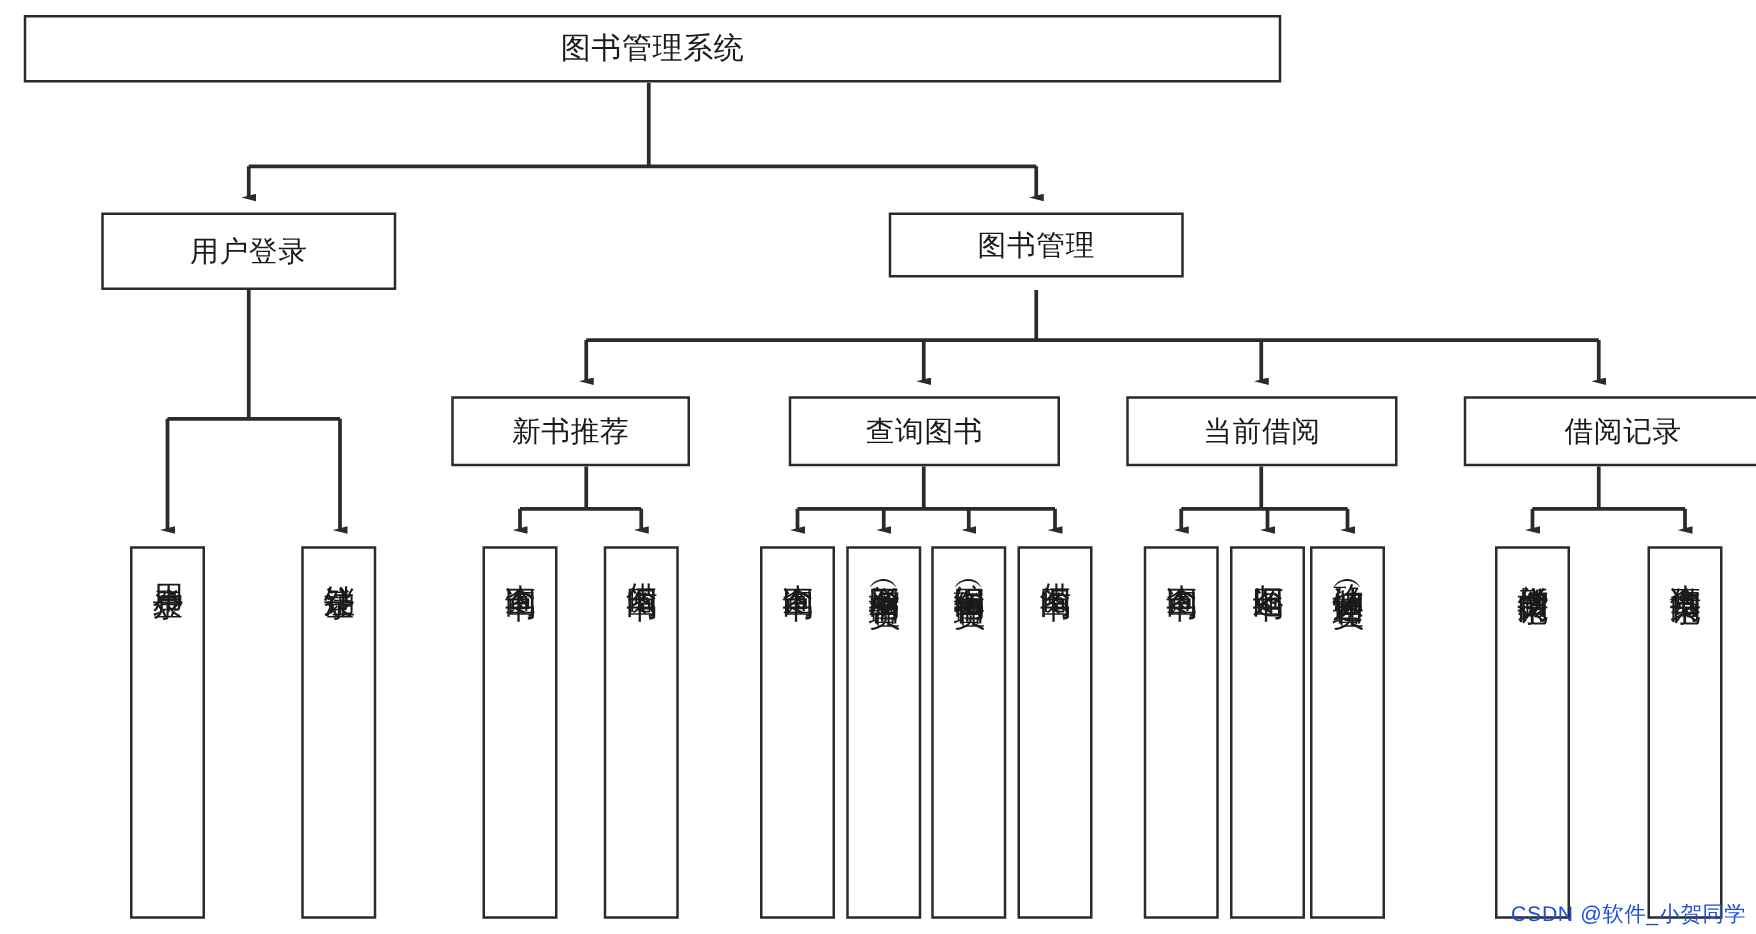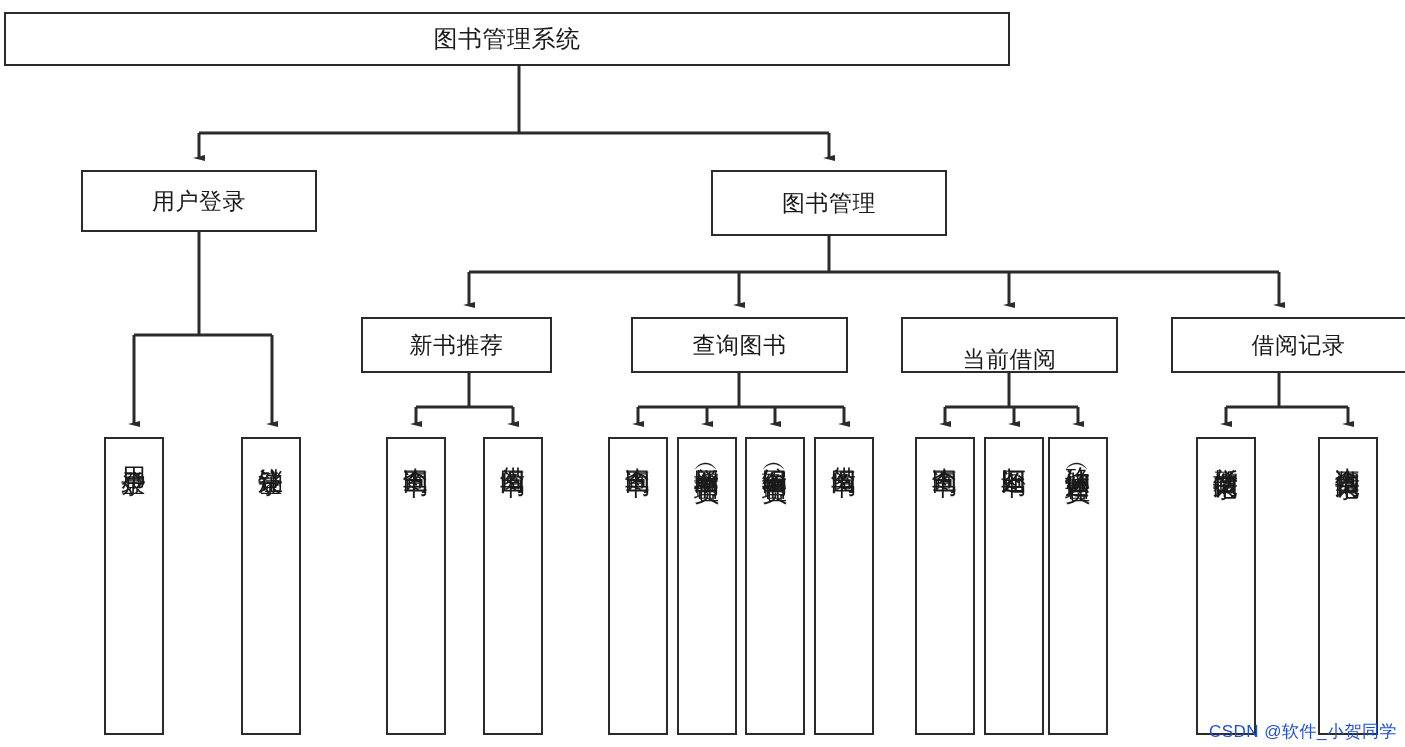--- a/index.html
+++ b/index.html
@@ -122,38 +122,38 @@
       <path d="M1014,407 L1014,424" marker-end="url(#arrow)"></path>
       <path d="M1078,407 L1078,424" marker-end="url(#arrow)"></path>
 
       <path d="M1279,373 L1279,407"></path>
       <path d="M1226,407 L1348,407"></path>
       <path d="M1226,407 L1226,424" marker-end="url(#arrow)"></path>
       <path d="M1348,407 L1348,424" marker-end="url(#arrow)"></path>
     </g>
   </svg>
 
-  <div class="node horiz root" style="left:4px; top:12px; width:1006px; height:54px;">
+  <div class="node horiz root" style="left:19px; top:12px; width:1006px; height:54px;">
     <span class="label">图书管理系统</span>
   </div>
 
   <div class="node horiz" style="left:81px; top:170px; width:236px; height:62px;">
     <span class="label">用户登录</span>
   </div>
-  <div class="node horiz" style="left:711px; top:170px; width:236px; height:66px;">
+  <div class="node horiz" style="left:711px; top:170px; width:236px; height:52px;">
     <span class="label">图书管理</span>
   </div>
 
   <div class="node horiz" style="left:361px; top:317px; width:191px; height:56px;">
     <span class="label">新书推荐</span>
   </div>
   <div class="node horiz" style="left:631px; top:317px; width:217px; height:56px;">
     <span class="label">查询图书</span>
   </div>
-  <div class="node horiz" style="left:901px; top:317px; width:217px; height:56px;align-items:flex-end;">
+  <div class="node horiz" style="left:901px; top:317px; width:217px; height:56px;">
     <span class="label">当前借阅</span>
   </div>
   <div class="node horiz" style="left:1171px; top:317px; width:255px; height:56px;">
     <span class="label">借阅记录</span>
   </div>
 
   <div class="node vert" style="left:104px; top:437px; width:60px; height:298px;">
     <span class="label">用户登录</span>
   </div>
   <div class="node vert" style="left:241px; top:437px; width:60px; height:298px;">

